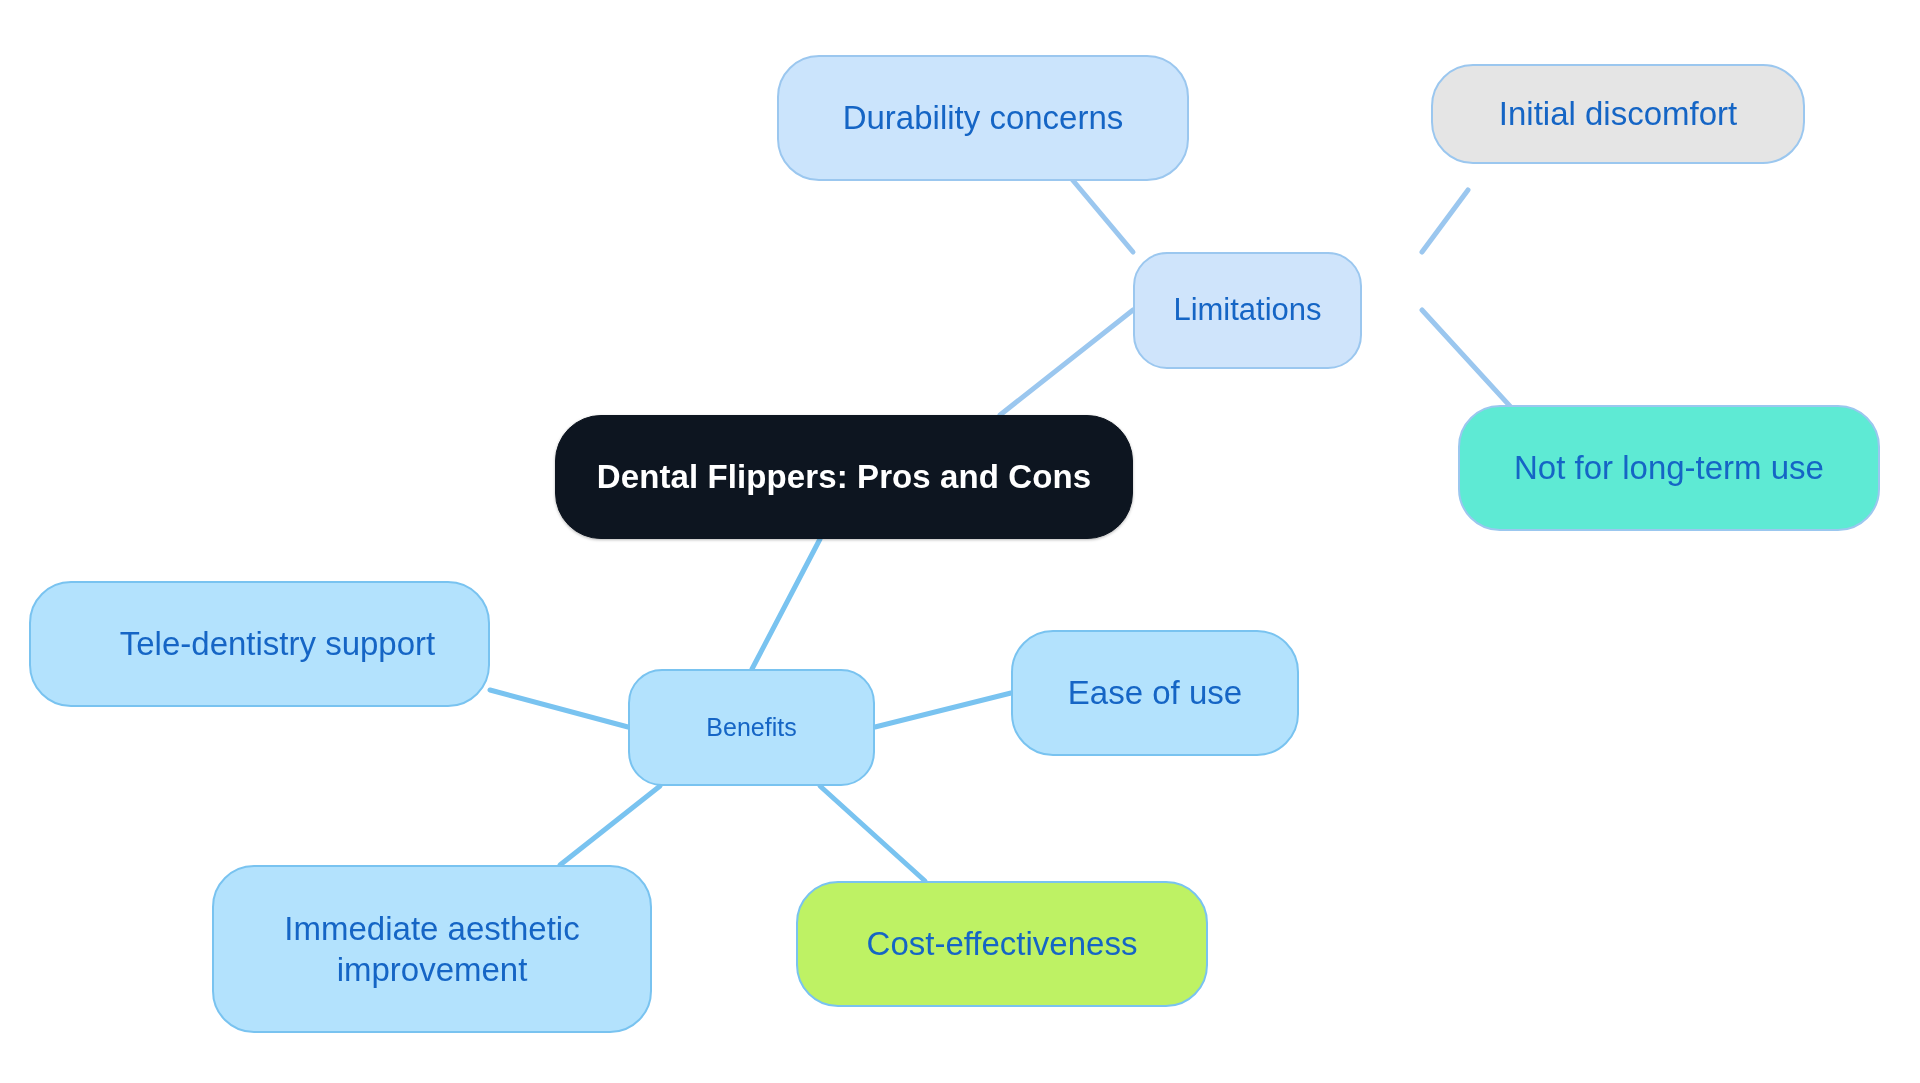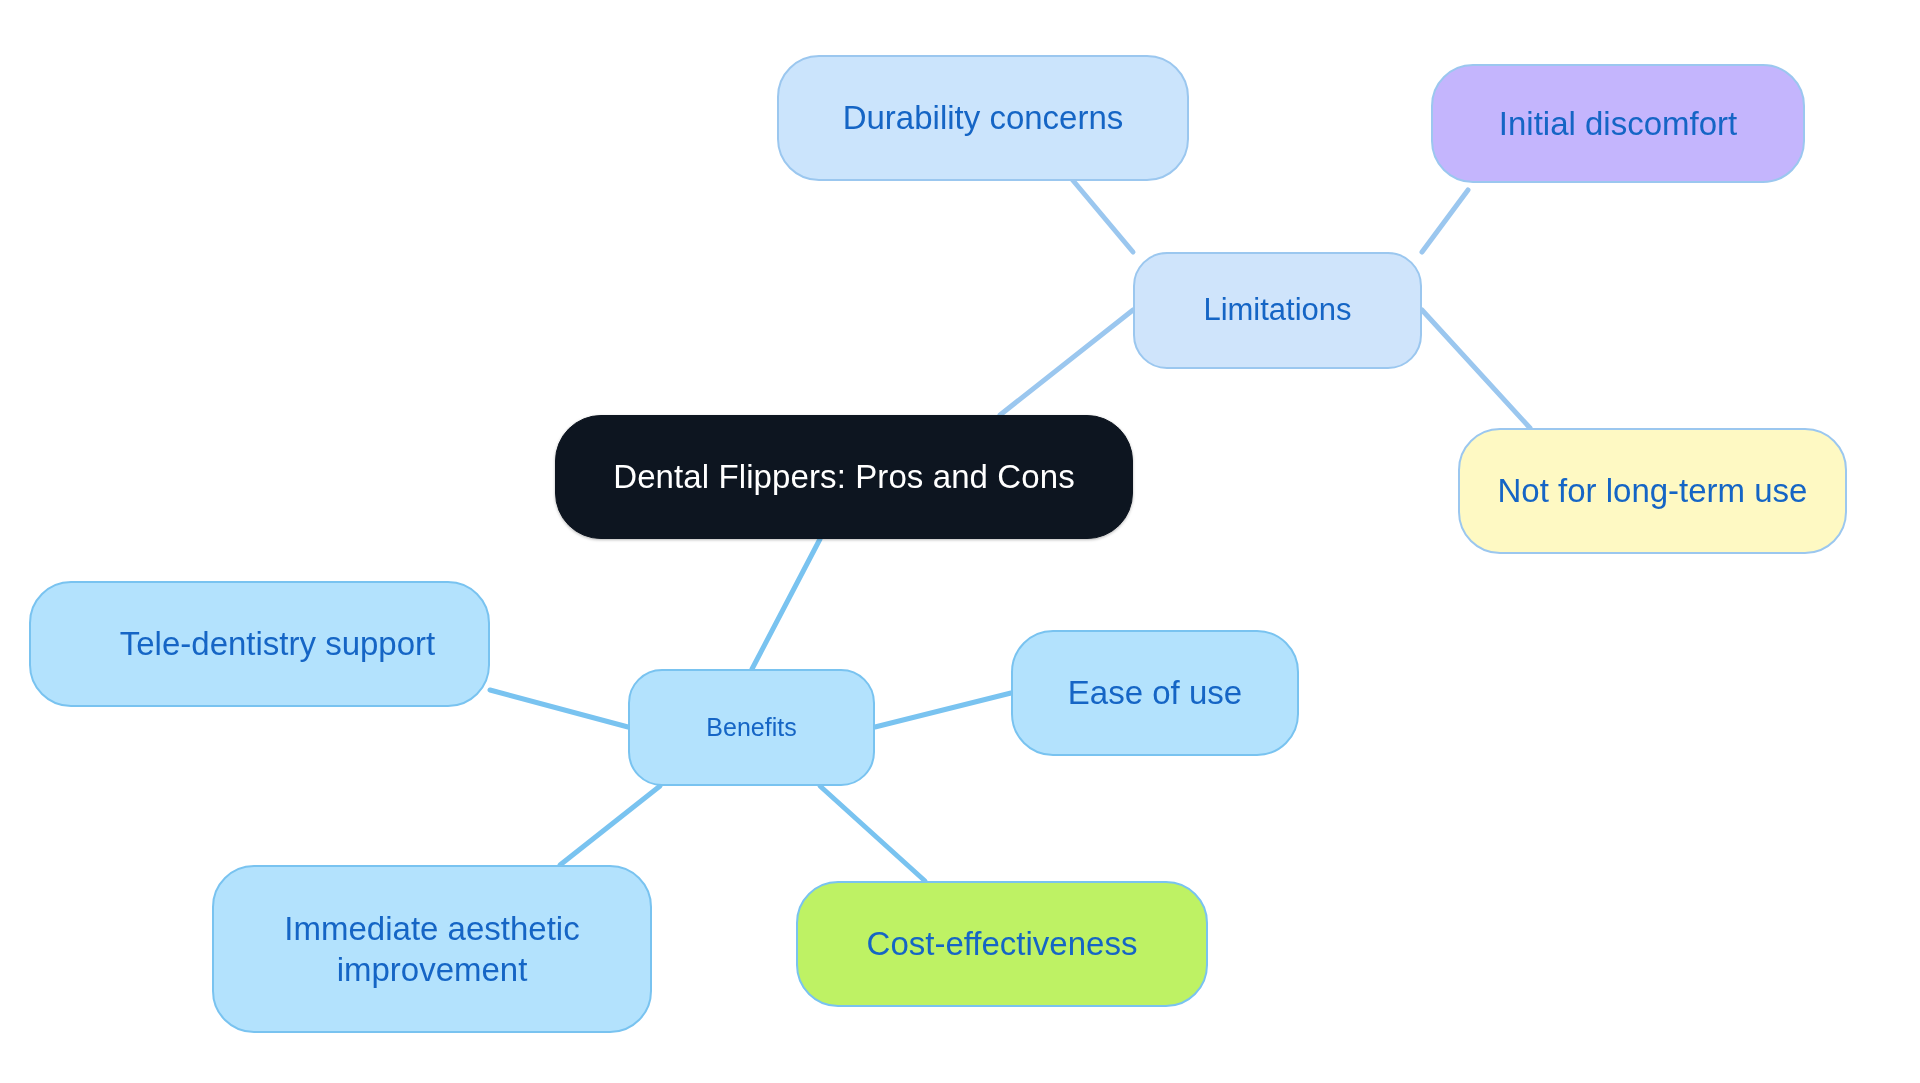--- a/index.html
+++ b/index.html
@@ -83,25 +83,25 @@
       <line x1="1133" y1="252" x2="1060" y2="165" stroke="#9bc7ef" stroke-width="5" stroke-linecap="round"></line>
       <line x1="1422" y1="252" x2="1468" y2="190" stroke="#9bc7ef" stroke-width="5" stroke-linecap="round"></line>
       <line x1="1422" y1="310" x2="1530" y2="428" stroke="#9bc7ef" stroke-width="5" stroke-linecap="round"></line>
       <line x1="820" y1="539" x2="752" y2="669" stroke="#79c3f0" stroke-width="5" stroke-linecap="round"></line>
       <line x1="628" y1="727" x2="490" y2="690" stroke="#79c3f0" stroke-width="5" stroke-linecap="round"></line>
       <line x1="875" y1="727" x2="1011" y2="693" stroke="#79c3f0" stroke-width="5" stroke-linecap="round"></line>
       <line x1="660" y1="786" x2="560" y2="865" stroke="#79c3f0" stroke-width="5" stroke-linecap="round"></line>
       <line x1="820" y1="786" x2="925" y2="881" stroke="#79c3f0" stroke-width="5" stroke-linecap="round"></line>
     </svg>
   <div id="node-layer">
-      <div class="node node-root" style="left: 555px; top: 415px; width: 578px; height: 124px; background: rgb(13, 21, 32); color: rgb(255, 255, 255);"><span>Dental Flippers: Pros and Cons</span></div>
-      <div class="node node-branch-limitations" style="left: 1133px; top: 252px; width: 289px; height: 117px; background: rgb(207, 228, 251); border-color: rgb(155, 199, 239); color: rgb(21, 101, 197);"><span>Limitations</span></div>
+      <div class="node node-root" style="left: 555px; top: 415px; width: 578px; height: 124px; background: rgb(13, 21, 32); color: rgb(255, 255, 255); font-weight: bold;"><span>Dental Flippers: Pros and Cons</span></div>
+      <div class="node node-branch-limitations" style="left: 1133px; top: 252px; width: 229px; height: 117px; background: rgb(207, 228, 251); border-color: rgb(155, 199, 239); color: rgb(21, 101, 197);"><span>Limitations</span></div>
       <div class="node node-leaf-limitations" style="left: 777px; top: 39px; width: 412px; height: 126px; background: rgb(203, 228, 252); border-color: rgb(155, 199, 239); color: rgb(21, 101, 197); margin-top: 16px;"><span>Durability concerns</span></div>
-      <div class="node node-leaf-limitations" style="left: 1431px; top: 64px; width: 374px; height: 119px; background: #c4b5fd; border-color: rgb(155, 199, 239); color: rgb(21, 101, 197);"><span>Initial discomfort</span></div>
-      <div class="node node-leaf-limitations" style="left: 1458px; top: 428px; width: 389px; height: 126px; background: #fef9c3; border-color: rgb(155, 199, 239); color: rgb(21, 101, 197);"><span>Not for long-term use</span></div>
+      <div class="node node-leaf-limitations" style="left: 1431px; top: 64px; width: 374px; height: 100px; background: #e5e5e5; border-color: rgb(155, 199, 239); color: rgb(21, 101, 197);"><span>Initial discomfort</span></div>
+      <div class="node node-leaf-limitations" style="left: 1458px; top: 405px; width: 422px; height: 126px; background: #5eead4; border-color: rgb(155, 199, 239); color: rgb(21, 101, 197);"><span>Not for long-term use</span></div>
       <div class="node node-branch-benefits" style="left: 628px; top: 669px; width: 247px; height: 117px; background: rgb(179, 226, 253); border-color: rgb(121, 195, 240); color: rgb(21, 101, 197);"><span>Benefits</span></div>
       <div class="node node-leaf-benefits" style="left: 29px; top: 581px; width: 461px; height: 126px; background: rgb(179, 226, 253); border-color: rgb(121, 195, 240); color: rgb(21, 101, 197); padding-left: 36px;"><span>Tele-dentistry support</span></div>
       <div class="node node-leaf-benefits" style="left: 1011px; top: 630px; width: 288px; height: 126px; background: rgb(179, 226, 253); border-color: rgb(121, 195, 240); color: rgb(21, 101, 197); text-align: center;"><span>Ease of use</span></div>
       <div class="node node-leaf-benefits" style="left: 212px; top: 865px; width: 440px; height: 168px; background: rgb(179, 226, 253); border-color: rgb(121, 195, 240); color: rgb(21, 101, 197);"><span>Immediate aesthetic
 improvement</span></div>
       <div class="node node-leaf-benefits" style="left: 796px; top: 881px; width: 412px; height: 126px; background: #bef264; border-color: rgb(121, 195, 240); color: rgb(21, 101, 197);"><span>Cost-effectiveness</span></div>
     </div>
 </div>
 
 </body></html>

